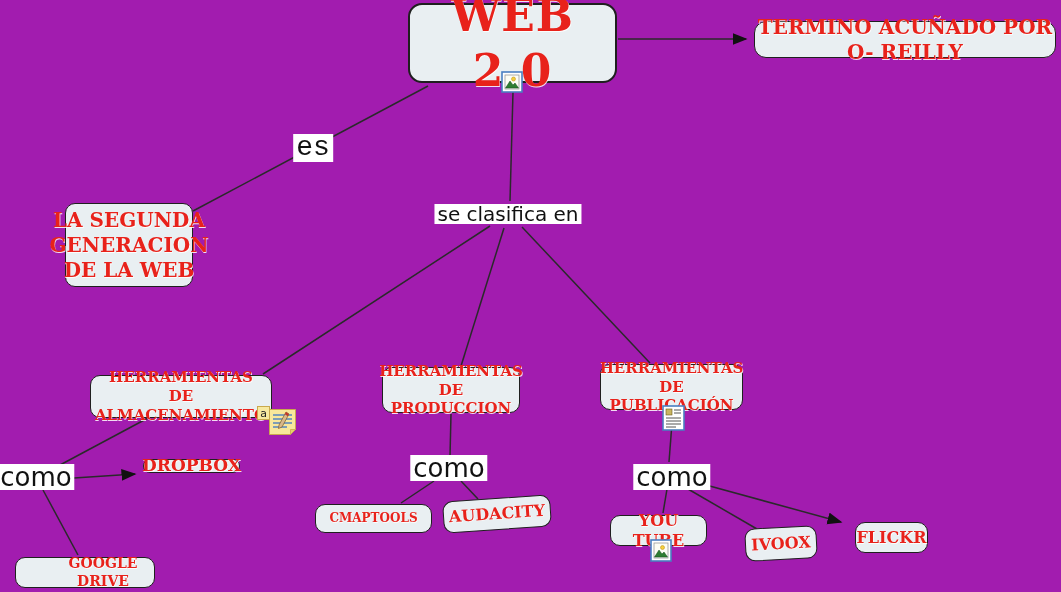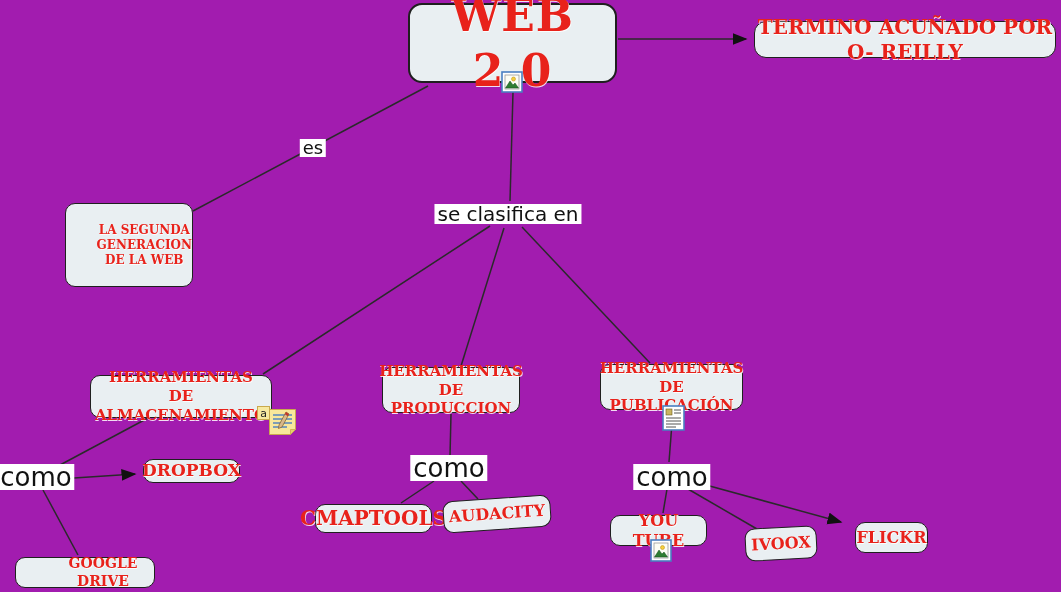--- a/index.html
+++ b/index.html
@@ -64,48 +64,48 @@
       <line x1="667" y1="489" x2="663" y2="513"></line>
       <line x1="688" y1="489" x2="757" y2="529"></line>
       <line x1="706" y1="485" x2="841" y2="522" marker-end="url(#arrow)"></line>
     </g>
   </svg>
 
   <div class="node" style="left:408px;top:3px;width:209px;height:80px;border-radius:14px;border-width:2.4px;font-size:44px;letter-spacing:1px;"><span>WEB 2.0</span></div>
 
   <div class="node" style="left:754px;top:21px;width:302px;height:37px;font-size:20px;border-radius:12px;"><span>TERMINO ACUÑADO POR O- REILLY</span></div>
 
-  <div class="node" style="left:65px;top:203px;width:128px;height:84px;font-size:12px;justify-content:flex-end;"><span>LA SEGUNDA
+  <div class="node" style="left:65px;top:203px;width:128px;height:84px;font-size:20px;"><span>LA SEGUNDA
 GENERACION
 DE LA WEB</span></div>
 
   <div class="node" style="left:90px;top:375px;width:182px;height:43px;font-size:15px;"><span>HERRAMIENTAS
 DE ALMACENAMIENTO</span></div>
 
   <div class="node" style="left:382px;top:367px;width:138px;height:46px;font-size:15px;"><span>HERRAMIENTAS
 DE PRODUCCION</span></div>
 
   <div class="node" style="left:600px;top:364px;width:143px;height:46px;font-size:15px;"><span>HERRAMIENTAS
 DE PUBLICACIÓN</span></div>
 
-  <div class="node" style="left:143px;top:459px;width:97px;height:24px;font-size:17px;"><span>DROPBOX</span></div>
+  <div class="node" style="left:143px;top:459px;width:97px;height:14px;font-size:17px;"><span>DROPBOX</span></div>
 
   <div class="node" style="left:15px;top:557px;width:140px;height:31px;font-size:14px;padding-left:36px;"><span>GOOGLE DRIVE</span></div>
 
-  <div class="node" style="left:315px;top:504px;width:117px;height:29px;font-size:20px;"><span>CMAPTOOLS</span></div>
+  <div class="node" style="left:315px;top:504px;width:117px;height:29px;font-size:12px;"><span>CMAPTOOLS</span></div>
 
   <div class="node" style="left:443px;top:498px;width:108px;height:32px;font-size:16px;transform:rotate(-4deg);"><span>AUDACITY</span></div>
 
   <div class="node" style="left:610px;top:515px;width:97px;height:31px;font-size:16px;"><span>YOU TUBE</span></div>
 
   <div class="node" style="left:745px;top:527px;width:72px;height:33px;font-size:16px;transform:rotate(-3deg);"><span>IVOOX</span></div>
 
   <div class="node" style="left:855px;top:522px;width:73px;height:31px;font-size:16px;text-align:center;"><span>FLICKR</span></div>
 
-  <div class="phrase" style="left:313px;top:148px;font-size:18px;">es</div>
+  <div class="phrase" style="left:313px;top:148px;font-size:28px;font-family:Liberation Mono, monospace;">es</div>
   <div class="phrase" style="left:508px;top:214px;font-size:20px;">se clasifica en</div>
   <div class="phrase" style="left:36px;top:477px;font-size:26px;">como</div>
   <div class="phrase" style="left:449px;top:468px;font-size:26px;">como</div>
   <div class="phrase" style="left:672px;top:477px;font-size:26px;">como</div>
 
   <svg class="res-icon" style="left:501px;top:71px;" width="22" height="22" viewBox="0 0 22 22">
     <rect x="1" y="1" width="20" height="20" fill="#ffffff" stroke="#4a7fc1" stroke-width="1.6"></rect>
     <rect x="4" y="4" width="14" height="14" fill="#fdfdf4" stroke="#9a9a9a" stroke-width="0.8"></rect>
     <circle cx="12.5" cy="8" r="2" fill="#f4d03f" stroke="#b8860b" stroke-width="0.5"></circle>
     <path d="M4.5,17 L9,10 L12,14 L14,12 L17.5,17 Z" fill="#2e7d32" stroke="#14501a" stroke-width="0.5"></path>

